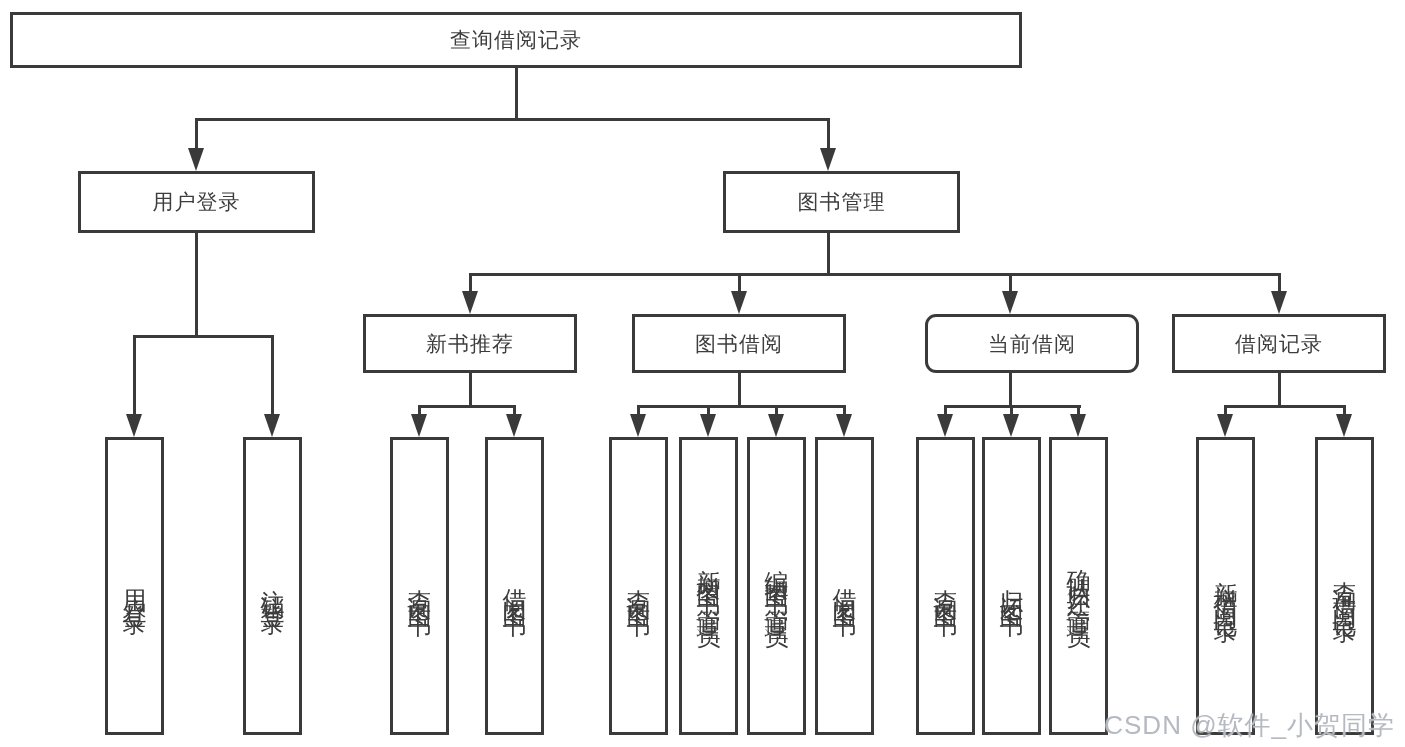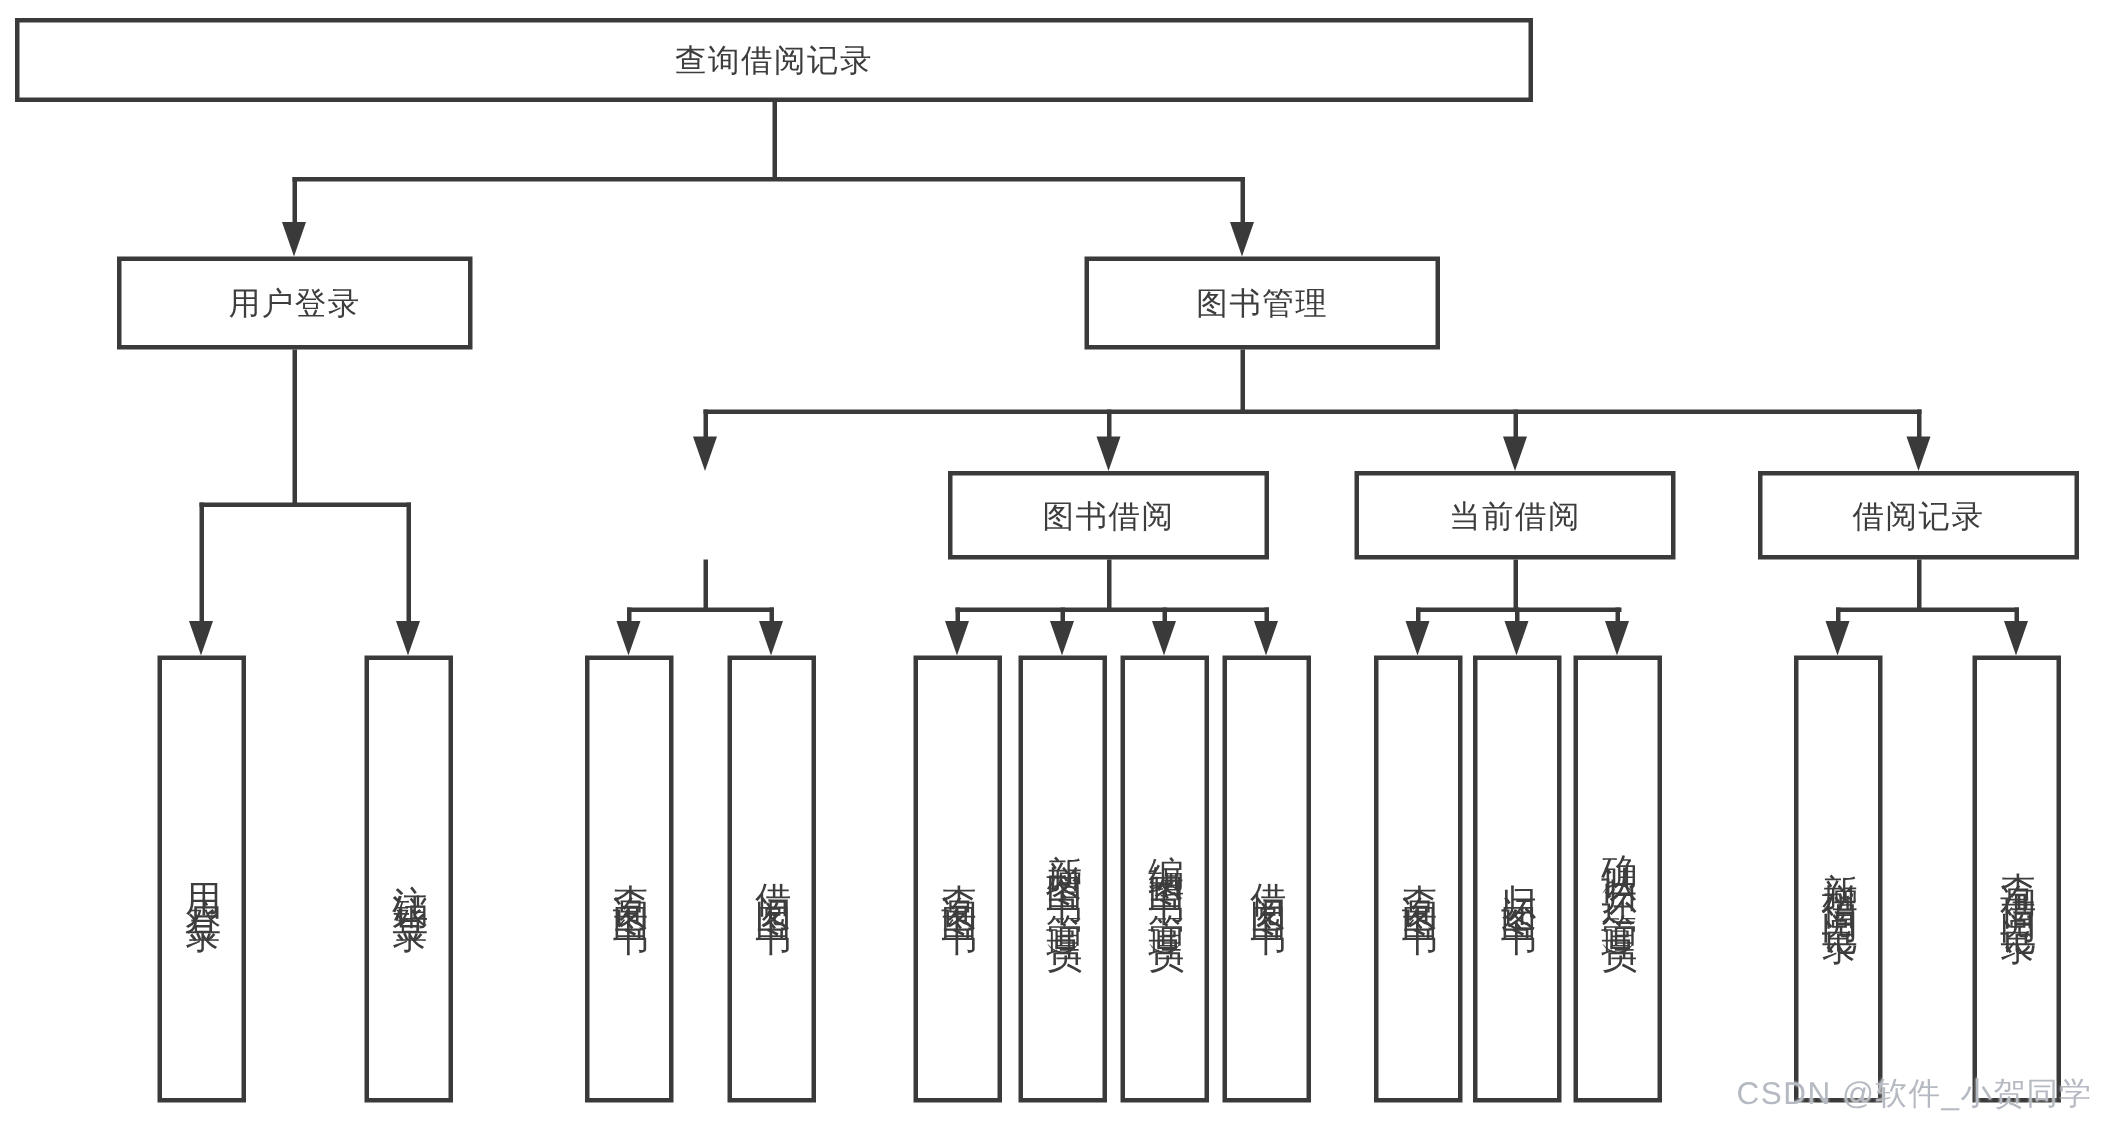--- a/index.html
+++ b/index.html
@@ -39,21 +39,21 @@
   .hline{position:absolute;height:3px;background:var(--line);}
   .vline{position:absolute;width:3px;background:var(--line);}
   .arrow{
     position:absolute;width:0;height:0;
     border-left:8px solid transparent;border-right:8px solid transparent;
     border-top:23px solid var(--line);
   }
 
   .watermark{
     position:absolute;right:10px;bottom:4px;
-    font-size:21px;color:var(--watermark);letter-spacing:1px;
+    font-size:26px;color:var(--watermark);letter-spacing:1px;
     text-shadow:0 0 2px #ffffff;
   }
 </style>
 </head>
 <body>
 
 <div class="canvas">
 
   <div class="box l1">
     <span>查询借阅记录</span>
@@ -84,24 +84,27 @@
   <div class="hline" style="left:469px;top:273px;width:812px;"></div>
   <div class="vline" style="left:469px;top:273px;height:21px;"></div>
   <div class="arrow" style="left:462px;top:291px;"></div>
   <div class="vline" style="left:738px;top:273px;height:21px;"></div>
   <div class="arrow" style="left:731px;top:291px;"></div>
   <div class="vline" style="left:1009px;top:273px;height:21px;"></div>
   <div class="arrow" style="left:1002px;top:291px;"></div>
   <div class="vline" style="left:1278px;top:273px;height:21px;"></div>
   <div class="arrow" style="left:1271px;top:291px;"></div>
 
+  <div class="box l3" style="left:363px;">
+    <span>新书推荐</span>
+  </div>
   <div class="box l3" style="left:632px;">
     <span>图书借阅</span>
   </div>
-  <div class="box l3" style="left:903px;">
+  <div class="box l3" style="left:925px;border-radius:11px;">
     <span>当前借阅</span>
   </div>
   <div class="box l3" style="left:1172px;">
     <span>借阅记录</span>
   </div>
 
   <div class="vline" style="left:469px;top:373px;height:34px;"></div>
   <div class="vline" style="left:738px;top:373px;height:34px;"></div>
   <div class="vline" style="left:1009px;top:373px;height:34px;"></div>
   <div class="vline" style="left:1278px;top:373px;height:34px;"></div>

